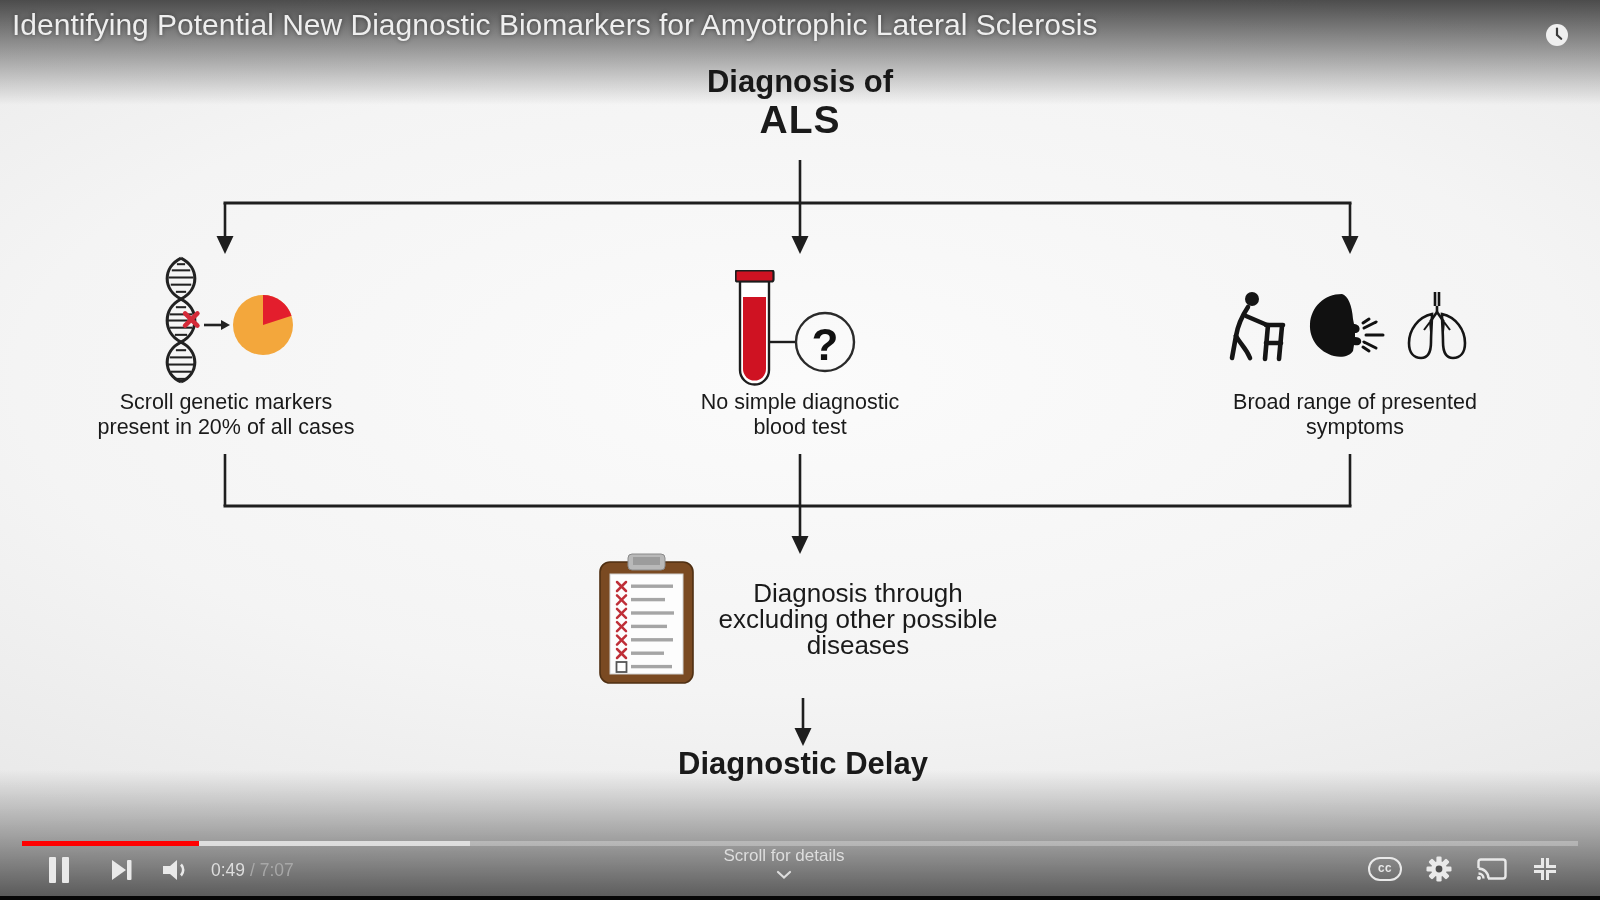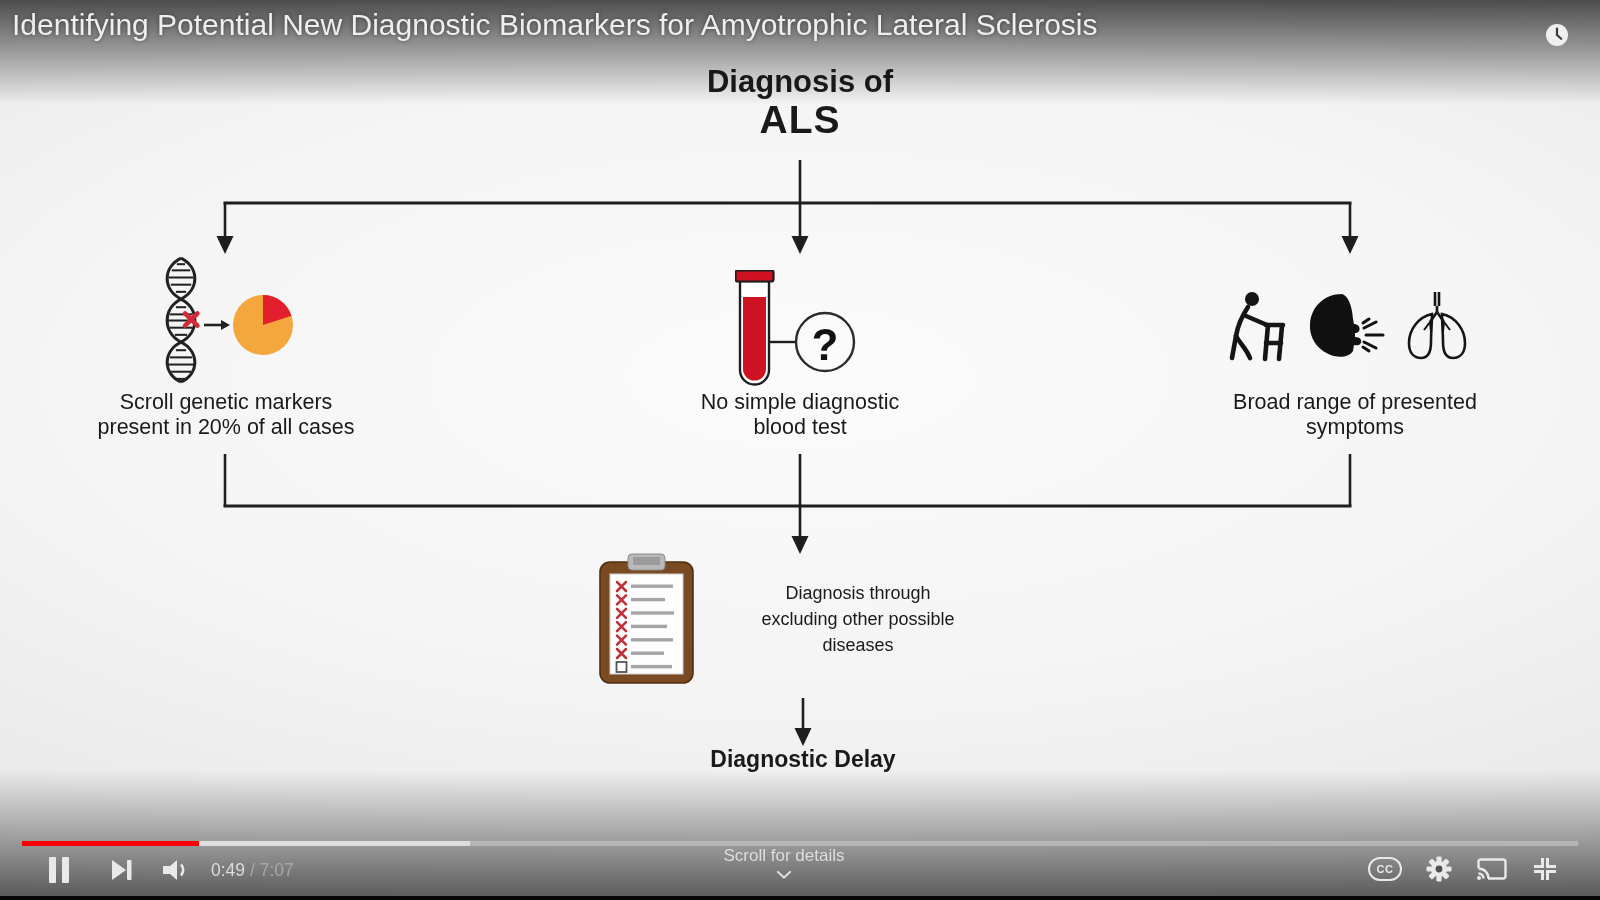--- a/index.html
+++ b/index.html
@@ -18,40 +18,40 @@
 
   
   .dx{color:#1a1a1a;text-align:center;}
   .dx-root{left:650px;top:64px;width:300px;}
   .dx-root .l1{font-size:31px;font-weight:600;}
   .dx-root .l2{font-size:39px;font-weight:800;letter-spacing:1px;margin-top:-2px;}
   .caption{font-size:21.5px;line-height:25px;font-weight:500;}
   .cap-left{left:46px;top:390px;width:360px;}
   .cap-mid{left:620px;top:390px;width:360px;}
   .cap-right{left:1175px;top:390px;width:360px;}
-  .merge-cap{left:708px;top:580px;width:300px;font-size:18px;line-height:26px;font-weight:500;}
-  .result{left:653px;top:746px;width:300px;font-size:23px;font-weight:800;}
+  .merge-cap{left:708px;top:580px;width:300px;font-size:26px;line-height:26px;font-weight:500;}
+  .result{left:653px;top:746px;width:300px;font-size:31px;font-weight:800;}
 
   .right-icons{left:1222px;top:290px;display:flex;align-items:center;gap:14px;}
 
   
   .bottom-grad{position:absolute;left:0;bottom:0;width:1600px;height:130px;
     background:linear-gradient(to top, rgba(0,0,0,0.62) 0%, rgba(0,0,0,0.30) 50%, rgba(0,0,0,0) 100%);}
   .black-strip{position:absolute;left:0;bottom:0;width:1600px;height:4px;background:#070707;}
   .progress{position:absolute;left:22px;top:841px;width:1556px;height:5px;background:rgba(255,255,255,0.28);}
   .progress .buffered{position:absolute;left:0;top:0;height:5px;background:rgba(255,255,255,0.55);}
   .progress .played{position:absolute;left:0;top:0;height:5px;background:#ff0000;}
   .ctl-left{position:absolute;left:47px;top:856px;display:flex;align-items:center;}
   .time{font-size:17.5px;color:#ddd;margin-left:18px;white-space:pre;}
   .time .dur{color:#a8a8a8;}
   .scroll-hint{position:absolute;left:684px;top:846px;width:200px;text-align:center;color:#ddd;font-size:17px;}
   .scroll-hint svg{margin:4px auto 0 auto;}
   .ctl-right{position:absolute;left:1368px;top:856px;display:flex;align-items:center;gap:24px;}
   .ccbox{width:30px;height:20px;border:2.4px solid #e9e9e9;border-radius:12px;color:#e9e9e9;
-    font-size:11px;font-weight:bold;letter-spacing:.5px;display:flex;align-items:center;justify-content:center;}
+    font-size:11px;font-weight:bold;letter-spacing:.5px;display:flex;align-items:center;justify-content:center;font-family:Liberation Mono, monospace;}
   .clickable{cursor:pointer;}
 </style>
 </head>
 <body>
 
 <div id="stage">
 
   <svg class="abs" style="left:0;top:0" width="1600" height="900" viewBox="0 0 1600 900">
     <g stroke="#1e1e1e" fill="none">
       <path d="M800,160 V202" stroke-width="2.6"></path>

